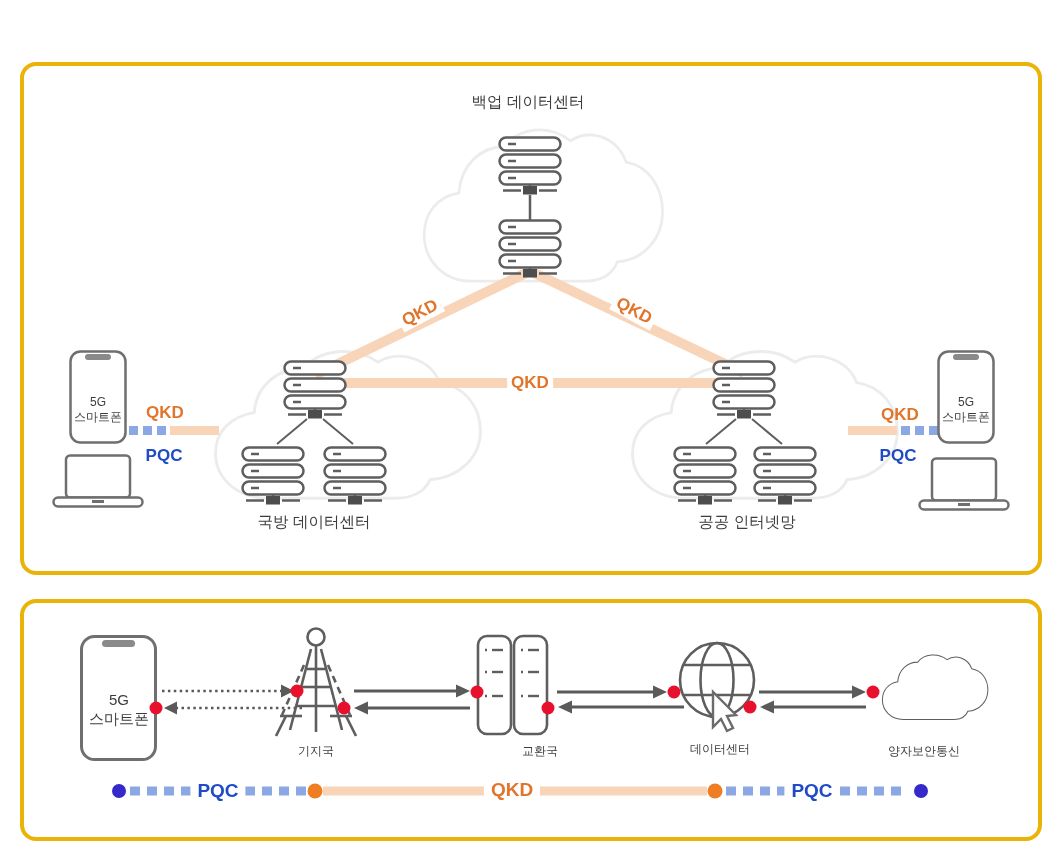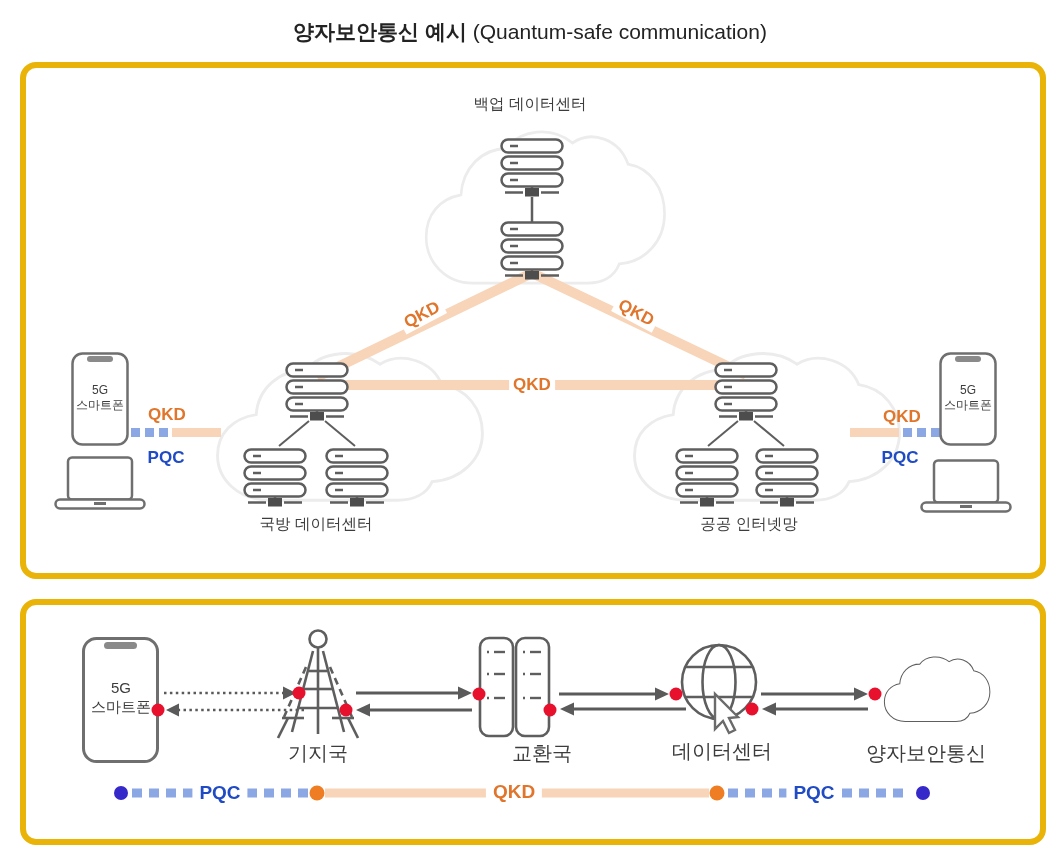--- a/index.html
+++ b/index.html
@@ -1,45 +1,42 @@
 <!DOCTYPE html>
 <html><head>
 <meta charset="utf-8">
 <style>
   html,body{margin:0;padding:0;background:#ffffff;}
   .stage{position:relative;width:1060px;height:855px;background:#ffffff;overflow:hidden;
          font-family:"Liberation Sans", sans-serif;color:#3c3c3c;}
   .title{position:absolute;top:18px;left:0;width:100%;text-align:center;font-size:21px;color:#232323;}
   .title .t-main{font-weight:bold;}
   .title .t-sub{font-weight:normal;}
-  .panel{position:absolute;background:#fff;border:6px solid #eab308;border-radius:16px;}
+  .panel{position:absolute;background:#fff;border:4px solid #eab308;border-radius:16px;}
   .panel1{left:20px;top:62px;width:1014px;height:505px;}
   .panel2{left:20px;top:599px;width:1014px;height:234px;}
   .layer{position:absolute;left:0;top:0;}
-  .lbl{position:absolute;transform:translate(-50%,-50%);white-space:nowrap;font-size:20px;color:#3c3c3c;font-weight:500;}
+  .lbl{position:absolute;transform:translate(-50%,-50%);white-space:nowrap;font-size:12px;color:#3c3c3c;font-weight:500;}
   .lbl-sm{font-size:15.5px;}
   .qkd-txt{color:#e0752b;font-weight:bold;font-size:17px;background:#fff;padding:0 4px;}
   .pqc-txt{color:#1f4bc4;font-weight:bold;font-size:17px;background:#fff;padding:0 4px;}
   .line-lbl{font-size:19px;font-weight:bold;background:#fff;padding:0 7px;}
   .line-lbl.orange{color:#e0752b;}
   .line-lbl.blue{color:#1f4bc4;}
   .rot-l{transform:translate(-50%,-50%) rotate(-28deg);}
   .rot-r{transform:translate(-50%,-50%) rotate(28deg);}
-  .phone-txt{line-height:1.25;text-align:center;}
+  .phone-txt{line-height:1.25;text-align:center;margin-top:14px;}
   .p1-phone{font-size:12px;}
   .p2-phone{font-size:15px;}
 </style>
 </head>
 <body>
 
 <div class="stage">
 
-  <div class="title">
-    <span class="t-main">양자보안통신 예시</span><span class="t-sub"> (Quantum-safe communication)</span>
-  </div>
 
   <div class="panel panel1">
     <svg class="layer" width="1012" height="503" viewBox="0 0 1012 503">
       <defs>
         <g id="server">
           <rect x="1.5" y="1.5" width="61" height="13" rx="6.5" fill="#fff" stroke="#5e5e5e" stroke-width="2.5"></rect>
           <line x1="10" y1="8" x2="18" y2="8" stroke="#5e5e5e" stroke-width="2.5"></line>
           <rect x="1.5" y="18.5" width="61" height="13" rx="6.5" fill="#fff" stroke="#5e5e5e" stroke-width="2.5"></rect>
           <line x1="10" y1="25" x2="18" y2="25" stroke="#5e5e5e" stroke-width="2.5"></line>
           <rect x="1.5" y="35.5" width="61" height="13" rx="6.5" fill="#fff" stroke="#5e5e5e" stroke-width="2.5"></rect>

